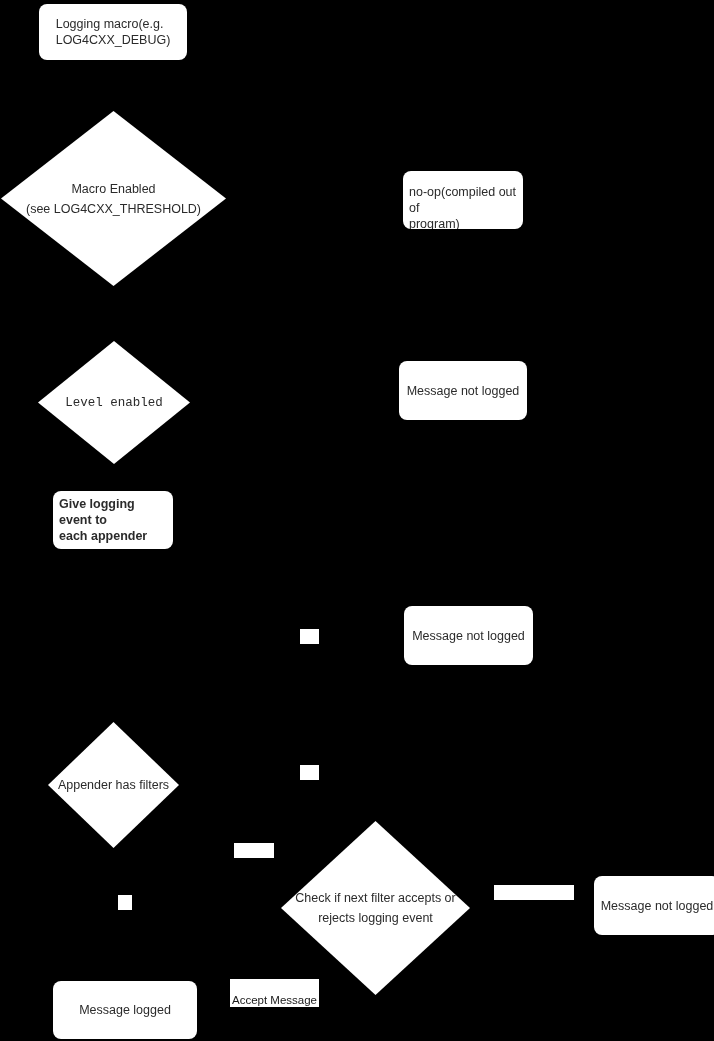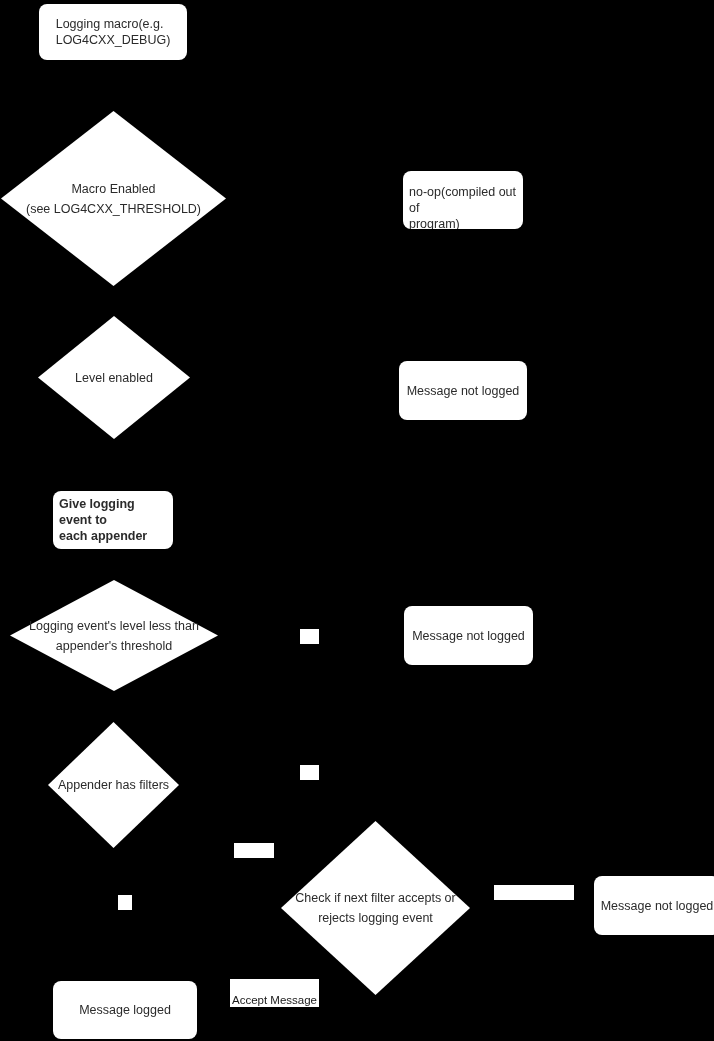--- a/index.html
+++ b/index.html
@@ -81,39 +81,34 @@
     <div class="dia-shape"></div>
     <div class="dia-label">Macro Enabled
 (see LOG4CXX_THRESHOLD)</div>
   </div>
 
   <div class="node-box" style="left:403px; top:171px; width:120px; height:58px;">
     <span style="white-space:pre-line;margin-top:16px;">no-op(compiled out of
 program)</span>
   </div>
 
-  <div class="node-diamond" style="left:38px; top:316px; width:152px; height:123px;">
+  <div class="node-diamond" style="left:38px; top:341px; width:152px; height:123px;font-family:Liberation Mono, monospace;">
     <div class="dia-shape"></div>
     <div class="dia-label">Level enabled</div>
   </div>
 
   <div class="node-box" style="left:399px; top:361px; width:128px; height:59px;">
     <span>Message not logged</span>
   </div>
 
   <div class="node-box" style="left:53px; top:491px; width:120px; height:58px;font-weight:bold;">
     <span style="white-space:pre-line;">Give logging event to
 each appender</span>
   </div>
 
-  <div class="node-diamond" style="left:10px; top:580px; width:208px; height:111px;">
-    <div class="dia-shape"></div>
-    <div class="dia-label">Logging event's level less than
-appender's threshold</div>
-  </div>
 
   <div class="node-box" style="left:404px; top:606px; width:129px; height:59px;">
     <span>Message not logged</span>
   </div>
 
   <div class="node-diamond" style="left:48px; top:722px; width:131px; height:126px;">
     <div class="dia-shape"></div>
     <div class="dia-label" style="left:-20px; right:-20px;">Appender has filters</div>
   </div>
 

